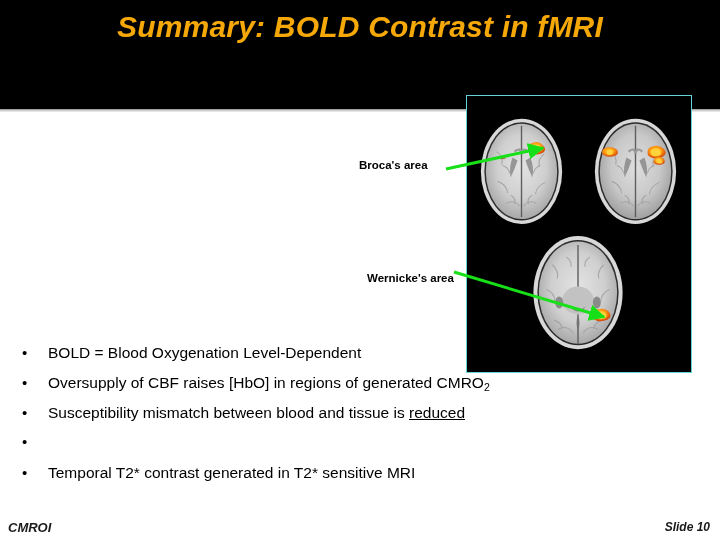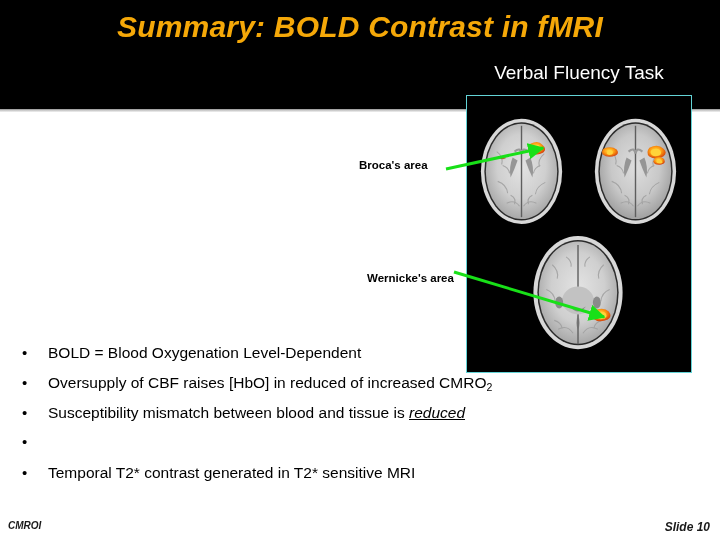--- a/index.html
+++ b/index.html
@@ -106,31 +106,30 @@
     flex: 0 0 30px;
     text-align: left;
     padding-left: 4px;
     font-size: 15px;
     line-height: 1;
     box-sizing: border-box;
   }
   .bullet-text { white-space: nowrap; }
   .bullet-text sub { font-size: 0.68em; vertical-align: -0.25em; }
   .em-underline {
-    font-style: italic;
     text-decoration: underline;
     margin-top: 37px;
   }
 
   
   .footer-left {
     position: absolute;
     left: 8px; top: 520px;
     color: #1a1a1a;
-    font-size: 10px;
+    font-size: 13px;
     font-style: italic;
     font-weight: bold;
   }
   .footer-right {
     position: absolute;
     right: 10px; top: 520px;
     color: #1a1a1a;
     font-size: 12px;
     font-style: italic;
     font-weight: bold;
@@ -138,21 +137,20 @@
 </style>
 </head>
 <body>
 
 <div id="slide">
 
   <div class="header-band"></div>
   <div class="header-rule"></div>
 
   <div class="slide-title">Summary: BOLD Contrast in fMRI</div>
-  <div class="panel-title">Verbal Fluency Task</div>
 
   <div class="fmri-panel">
     <svg class="fmri-svg" viewBox="0 0 226 278" preserveAspectRatio="none">
       <defs>
         <radialGradient id="brainGrayA" cx="50%" cy="45%" r="62%">
           <stop offset="0%" stop-color="#e3e3e3"></stop>
           <stop offset="55%" stop-color="#cfcfcf"></stop>
           <stop offset="88%" stop-color="#a9a9a9"></stop>
           <stop offset="100%" stop-color="#6f6f6f"></stop>
         </radialGradient>
@@ -283,21 +281,21 @@
 
   <div class="bullets">
 
     <div class="bullet-row">
       <span class="bullet-mark">•</span>
       <span class="bullet-text"><span>BOLD = Blood Oxygenation Level-Dependent</span></span>
     </div>
 
     <div class="bullet-row">
       <span class="bullet-mark">•</span>
-      <span class="bullet-text"><span>Oversupply of CBF raises [HbO] in reduced of increased CMRO</span><sub>2</sub></span>
+      <span class="bullet-text"><span>Oversupply of CBF raises [HbO] in regions of generated CMRO</span><sub>2</sub></span>
     </div>
 
     <div class="bullet-row">
       <span class="bullet-mark">•</span>
       <span class="bullet-text"><span>Susceptibility mismatch between blood and tissue is </span><span class="em-underline">reduced</span><span></span></span>
     </div>
 
     <div class="bullet-row">
       <span class="bullet-mark">•</span>
     </div>

